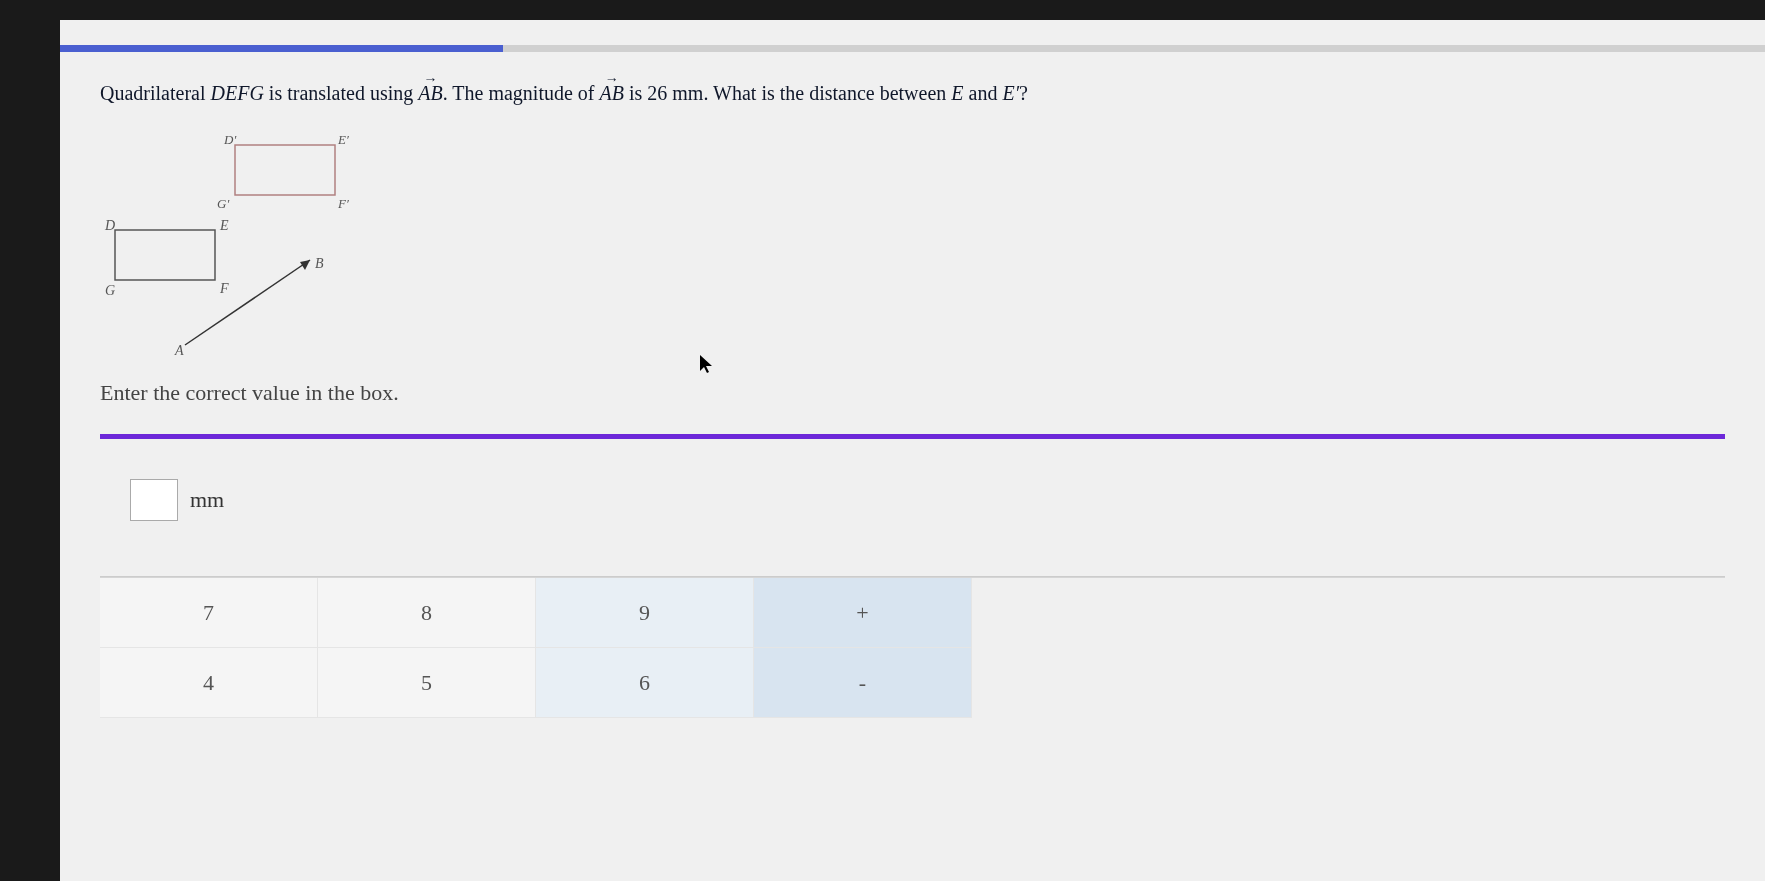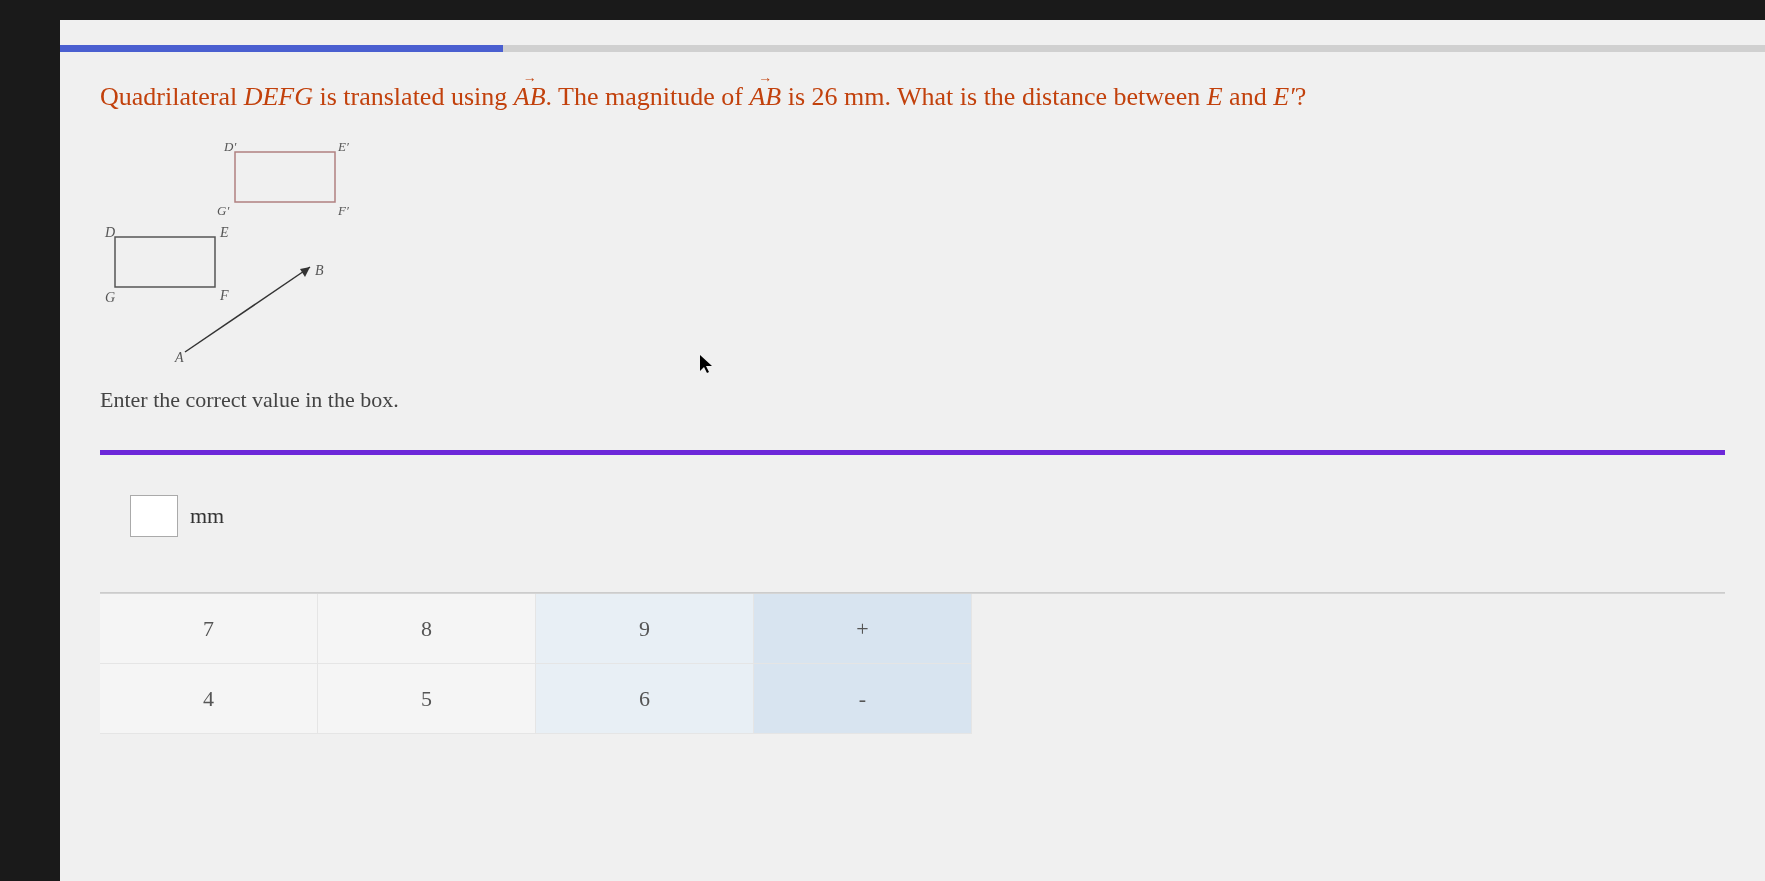--- a/index.html
+++ b/index.html
@@ -30,22 +30,22 @@
     }
     .progress-fill {
       height: 100%;
       width: 26%;
       background: #4a5fd0;
     }
     .content {
       padding: 0 40px;
     }
     .question-text {
-      font-size: 26px;
-      color: #c2410c;
+      font-size: 20px;
+      color: #0f172a;
       margin-bottom: 25px;
     }
     .italic {
       font-style: italic;
     }
     .vector {
       position: relative;
       display: inline-block;
     }
     .vector::before {
@@ -66,21 +66,21 @@
       margin-bottom: 20px;
     }
     .diagram-container svg {
       position: absolute;
       top: 0;
       left: 0;
     }
     .instruction {
       font-size: 22px;
       color: #444;
-      margin-bottom: 37px;
+      margin-bottom: 28px;
     }
     .answer-section {
       border-top: 5px solid #6d28d9;
       border-bottom: 1px solid #ccc;
       padding: 40px 30px 55px 30px;
     }
     .answer-input {
       width: 48px;
       height: 42px;
       border: 1px solid #aaa;

